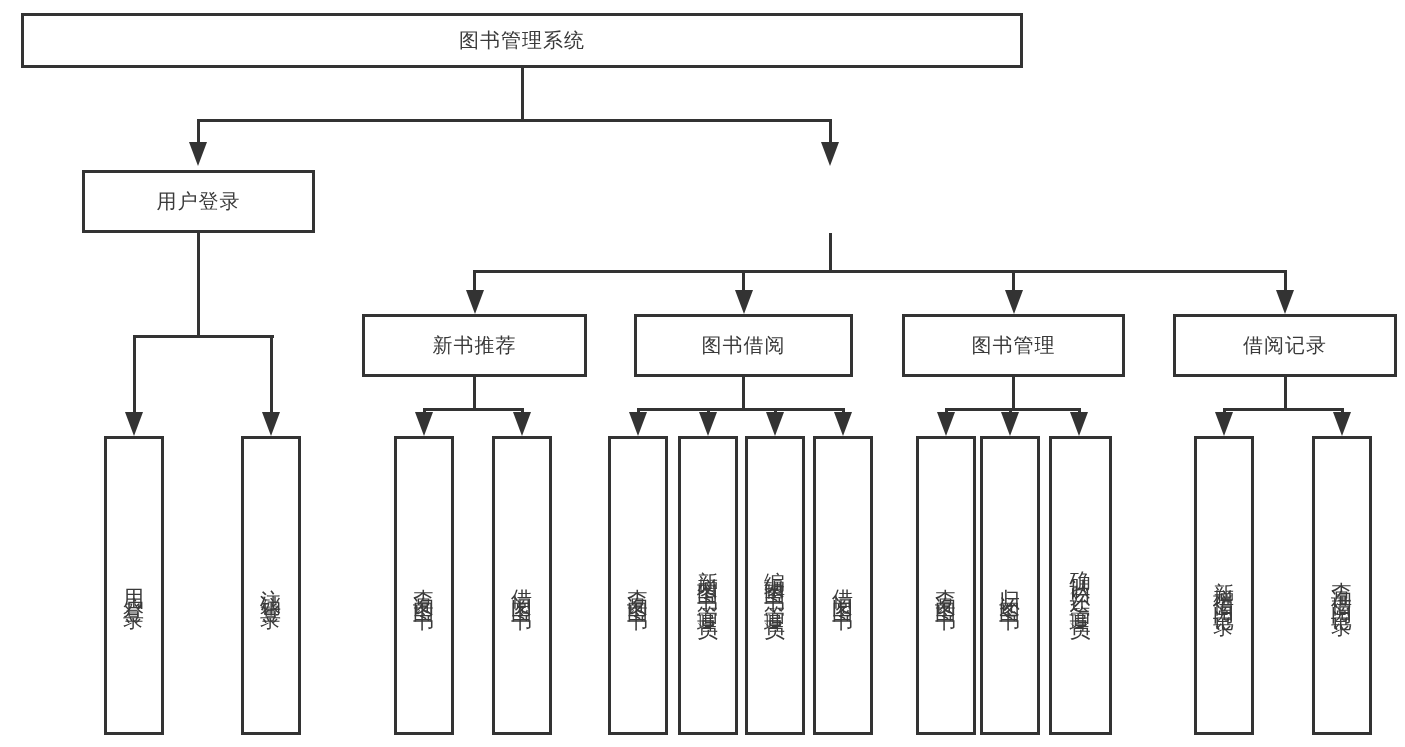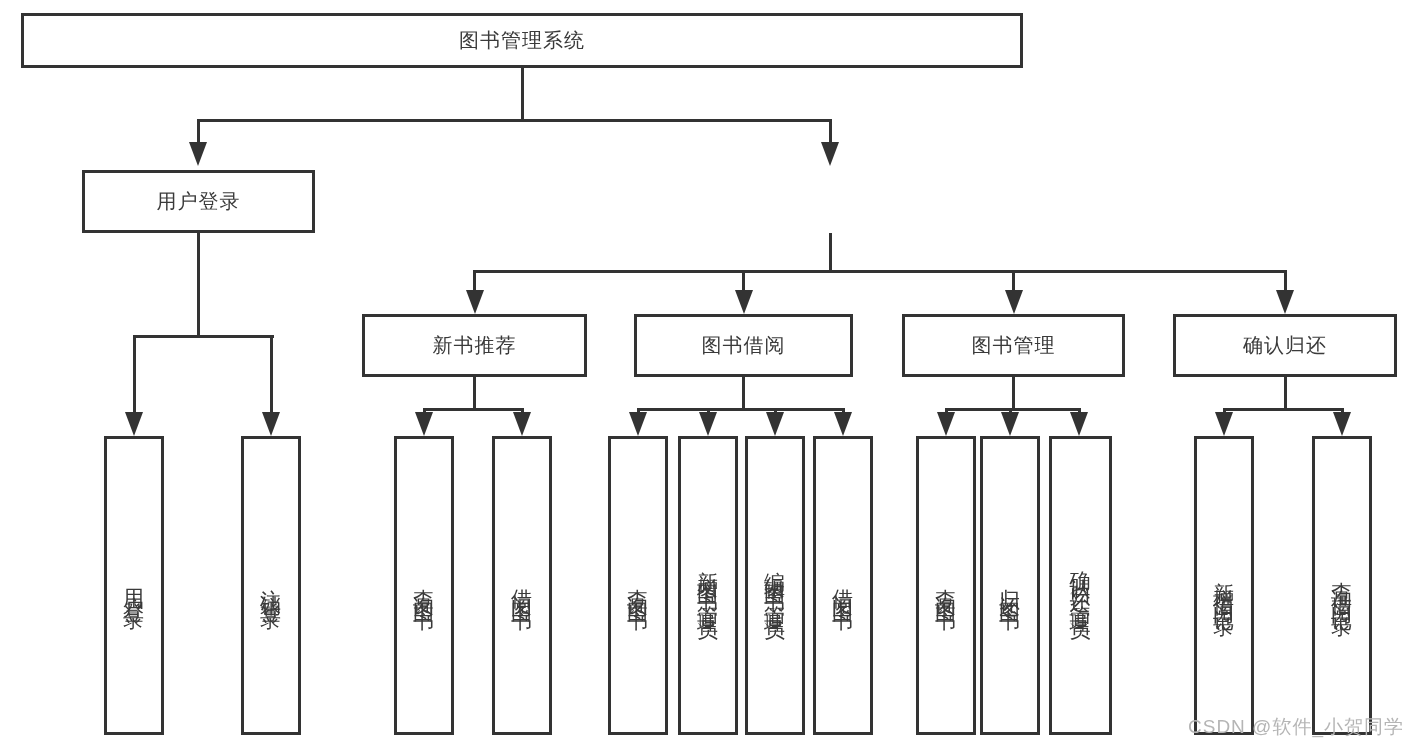--- a/index.html
+++ b/index.html
@@ -106,21 +106,21 @@
   <div class="box hbox" style="left:362px;top:314px;width:225px;height:63px">
     <span>新书推荐</span>
   </div>
   <div class="box hbox" style="left:634px;top:314px;width:219px;height:63px">
     <span>图书借阅</span>
   </div>
   <div class="box hbox" style="left:902px;top:314px;width:223px;height:63px">
     <span>图书管理</span>
   </div>
   <div class="box hbox" style="left:1173px;top:314px;width:224px;height:63px">
-    <span>确认归还</span>
+    <span>借阅记录</span>
   </div>
 
   <div class="vline" style="left:473px;top:377px;height:31px"></div>
   <div class="hline" style="left:422.5px;top:408px;width:101px"></div>
   <div class="vline" style="left:422.5px;top:408px;height:6px"></div>
   <div class="arrow" style="left:415px;top:412px"></div>
   <div class="vline" style="left:520.5px;top:408px;height:6px"></div>
   <div class="arrow" style="left:513px;top:412px"></div>
 
   <div class="vline" style="left:742px;top:377px;height:31px"></div>
@@ -187,15 +187,14 @@
     <span class="vtext">确认归还（管理员）</span>
   </div>
 
   <div class="box vbox" style="left:1194px;top:436px;width:60px;height:299px">
     <span class="vtext">新增借阅记录</span>
   </div>
   <div class="box vbox" style="left:1312px;top:436px;width:60px;height:299px">
     <span class="vtext">查询借阅记录</span>
   </div>
 
-  <div class="watermark">CSDN @软件_小贺同学</div>
 
 </div>
 
 </body></html>

